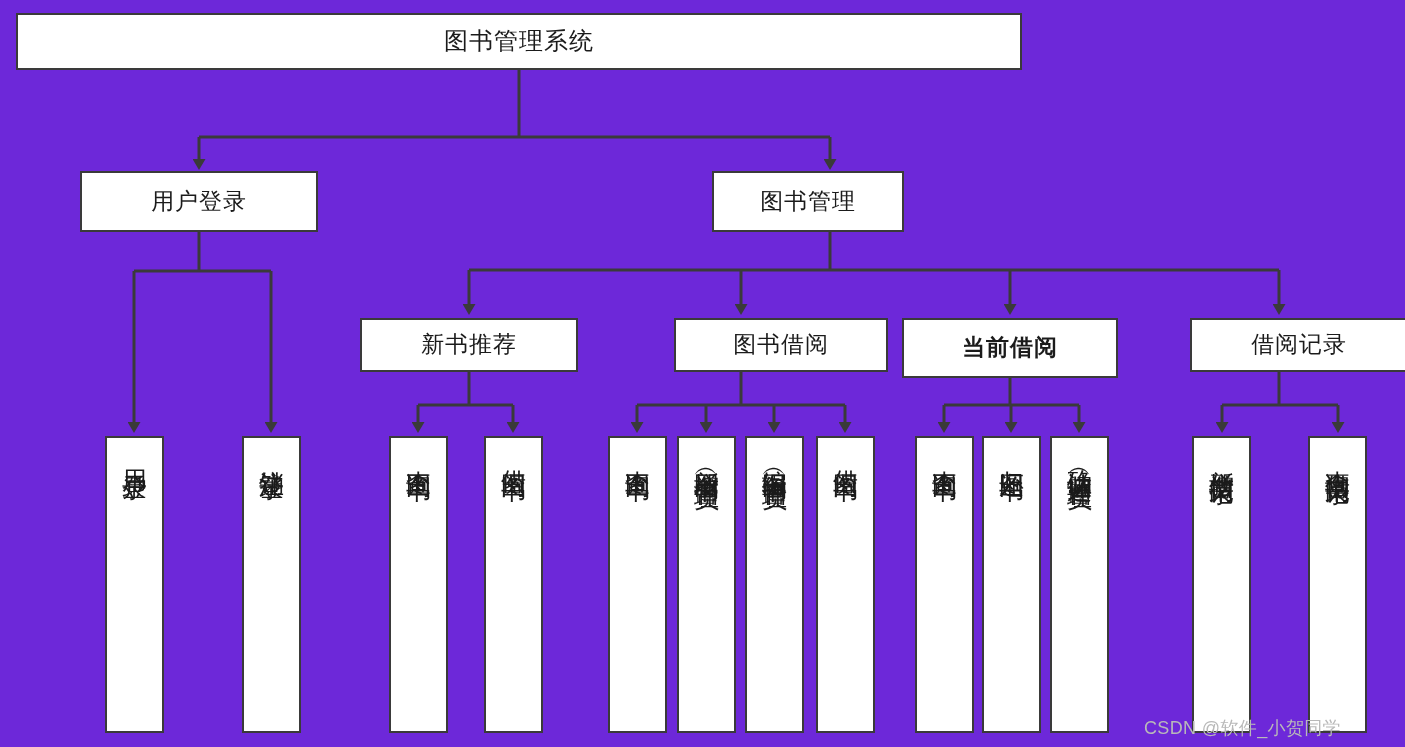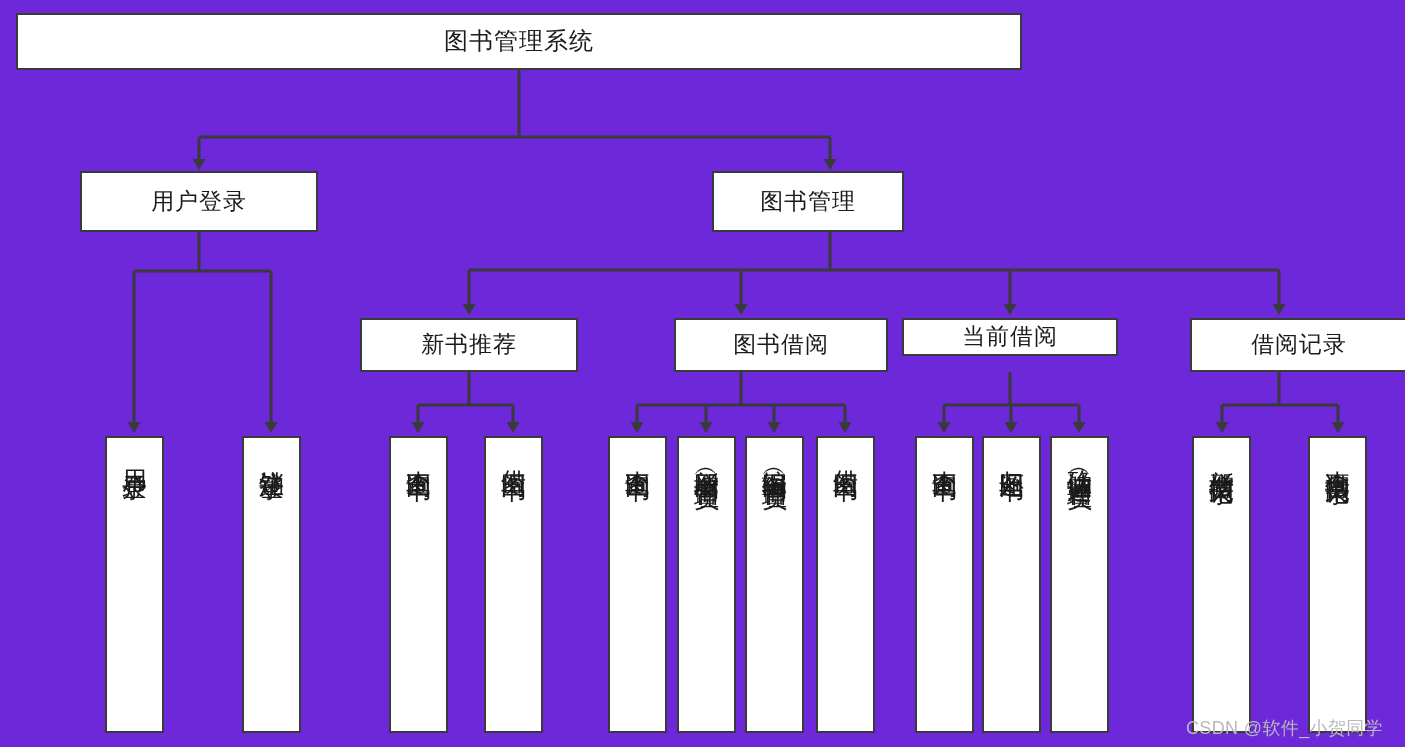--- a/index.html
+++ b/index.html
@@ -60,21 +60,21 @@
   .node.vert .node-label {
     writing-mode: vertical-rl;
     text-orientation: upright;
     font-size: 25px;
     line-height: 1.0;
     letter-spacing: 0.10em;
     white-space: nowrap;
   }
   #watermark {
     position: absolute;
-    left: 1186px;
+    left: 1144px;
     top: 716px;
     font-size: 18px;
     color: #b9b9b9;
     white-space: nowrap;
     z-index: 5;
     letter-spacing: 0.02em;
   }
 </style>
 </head>
 <body>
@@ -144,21 +144,21 @@
   </div>
 
   <div class="node horiz" style="left:360px; top:318px; width:218px; height:54px;">
     <span class="node-label">新书推荐</span>
   </div>
 
   <div class="node horiz" style="left:634px; top:318px; width:214px; height:54px;margin-left:40px;">
     <span class="node-label">图书借阅</span>
   </div>
 
-  <div class="node horiz" style="left:902px; top:318px; width:216px; height:38px;">
+  <div class="node horiz" style="left:902px; top:318px; width:216px; height:60px;font-weight:bold;">
     <span class="node-label">当前借阅</span>
   </div>
 
   <div class="node horiz" style="left:1170px; top:318px; width:218px; height:54px;margin-left:20px;">
     <span class="node-label">借阅记录</span>
   </div>
 
   <div class="node vert" style="left:105px; top:436px; width:59px; height:297px;">
     <span class="node-label">用户登录</span>
   </div>

